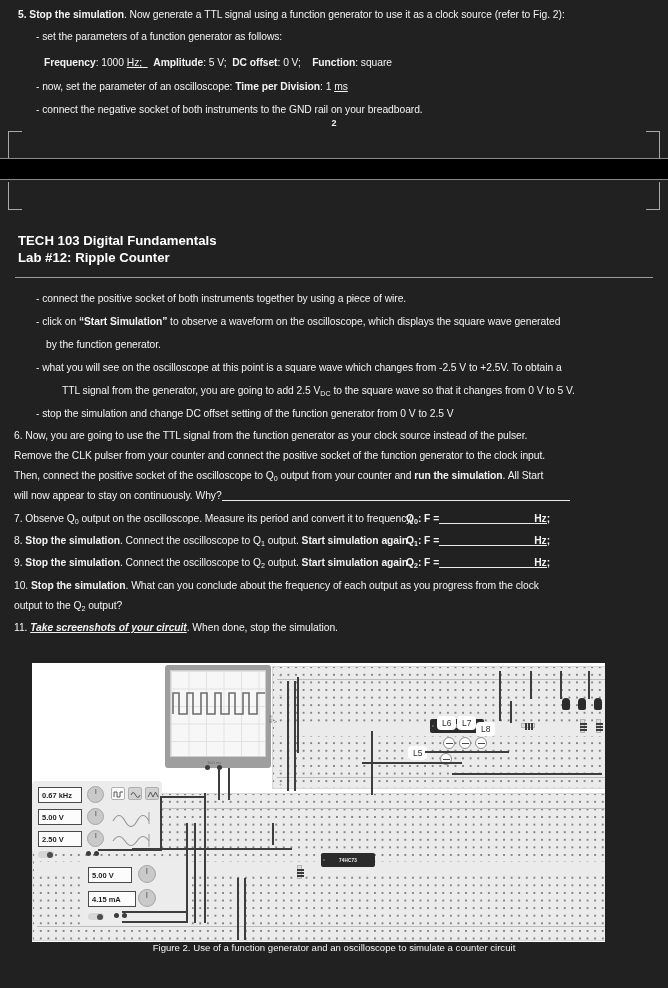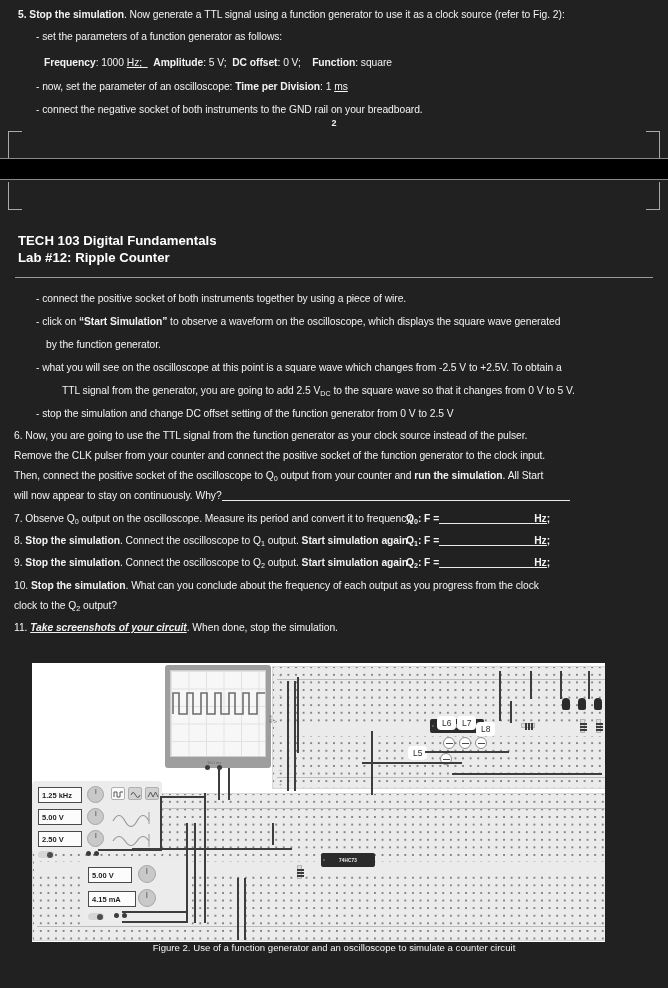--- a/index.html
+++ b/index.html
@@ -224,21 +224,21 @@
     <span>9. </span><b>Stop the simulation</b><span>. Connect the oscilloscope to Q</span><sub>2</sub><span> output. </span><b>Start simulation again</b><span>.</span>
   </div>
   <div class="txt" style="left:406px; top:556px;">
     <b>Q</b><b><sub>2</sub></b><b>:  F =</b><span class="blank" style="width:95px;"></span><b class="u">Hz;</b>
   </div>
 
   <div class="txt" style="left:14px; top:579px;">
     <span>10. </span><b>Stop the simulation</b><span>. What can you conclude about the frequency of each output as you progress from the clock</span>
   </div>
   <div class="txt" style="left:14px; top:599px;">
-    <span>clock to the Q</span><sub>2</sub><span> output?</span>
+    <span>output to the Q</span><sub>2</sub><span> output?</span>
   </div>
 
   <div class="txt" style="left:14px; top:621px;">
     <span>11. </span><span class="ul-italic">Take screenshots of your circuit</span><span>. When done, stop the simulation.</span>
   </div>
 
   <div id="figure">
 
     <div class="bb" style="left:240px; top:3px; width:340px; height:123px;">
       <div class="bb-inner"></div>
@@ -264,21 +264,21 @@
           <polyline fill="none" stroke="#6e6e6e" stroke-width="1.6" points="2,43 2,22 8,22 8,43 16,43 16,22 22,22 22,43 30,43 30,22 36,22 36,43 44,43 44,22 50,22 50,43 58,43 58,22 64,22 64,43 72,43 72,22 78,22 78,43 86,43 86,22 94,22"></polyline>
         </svg>
       </div>
       <div id="scope-label-v" style="left:103px; top:58px;">20.0 V</div>
       <div id="scope-label-t" style="left:42px; top:95px;">10.0 ms</div>
       <div class="socket" style="left:40px; top:100px;"></div>
       <div class="socket" style="left:52px; top:100px;"></div>
     </div>
 
     <div class="inst" style="left:0px; top:118px; width:130px; height:72px;">
-      <div class="inst-screen" style="left:6px; top:6px; width:44px; height:16px;">1.25 kHz</div>
+      <div class="inst-screen" style="left:6px; top:6px; width:44px; height:16px;">0.67 kHz</div>
       <div class="inst-screen" style="left:6px; top:28px; width:44px; height:16px;">5.00 V</div>
       <div class="inst-screen" style="left:6px; top:50px; width:44px; height:16px;">2.50 V</div>
       <div class="knob" style="left:55px; top:5px; width:17px; height:17px;"></div>
       <div class="knob" style="left:55px; top:27px; width:17px; height:17px;"></div>
       <div class="knob" style="left:55px; top:49px; width:17px; height:17px;"></div>
       <div class="wavebtn sel" style="left:79px; top:6px; width:14px; height:13px;">
         <svg width="12" height="11" viewBox="0 0 12 11" style="position:absolute;left:1px;top:1px;">
           <polyline fill="none" stroke="#555" stroke-width="1" points="1,8 1,3 4,3 4,8 7,8 7,3 10,3"></polyline>
           </svg>
       </div>

